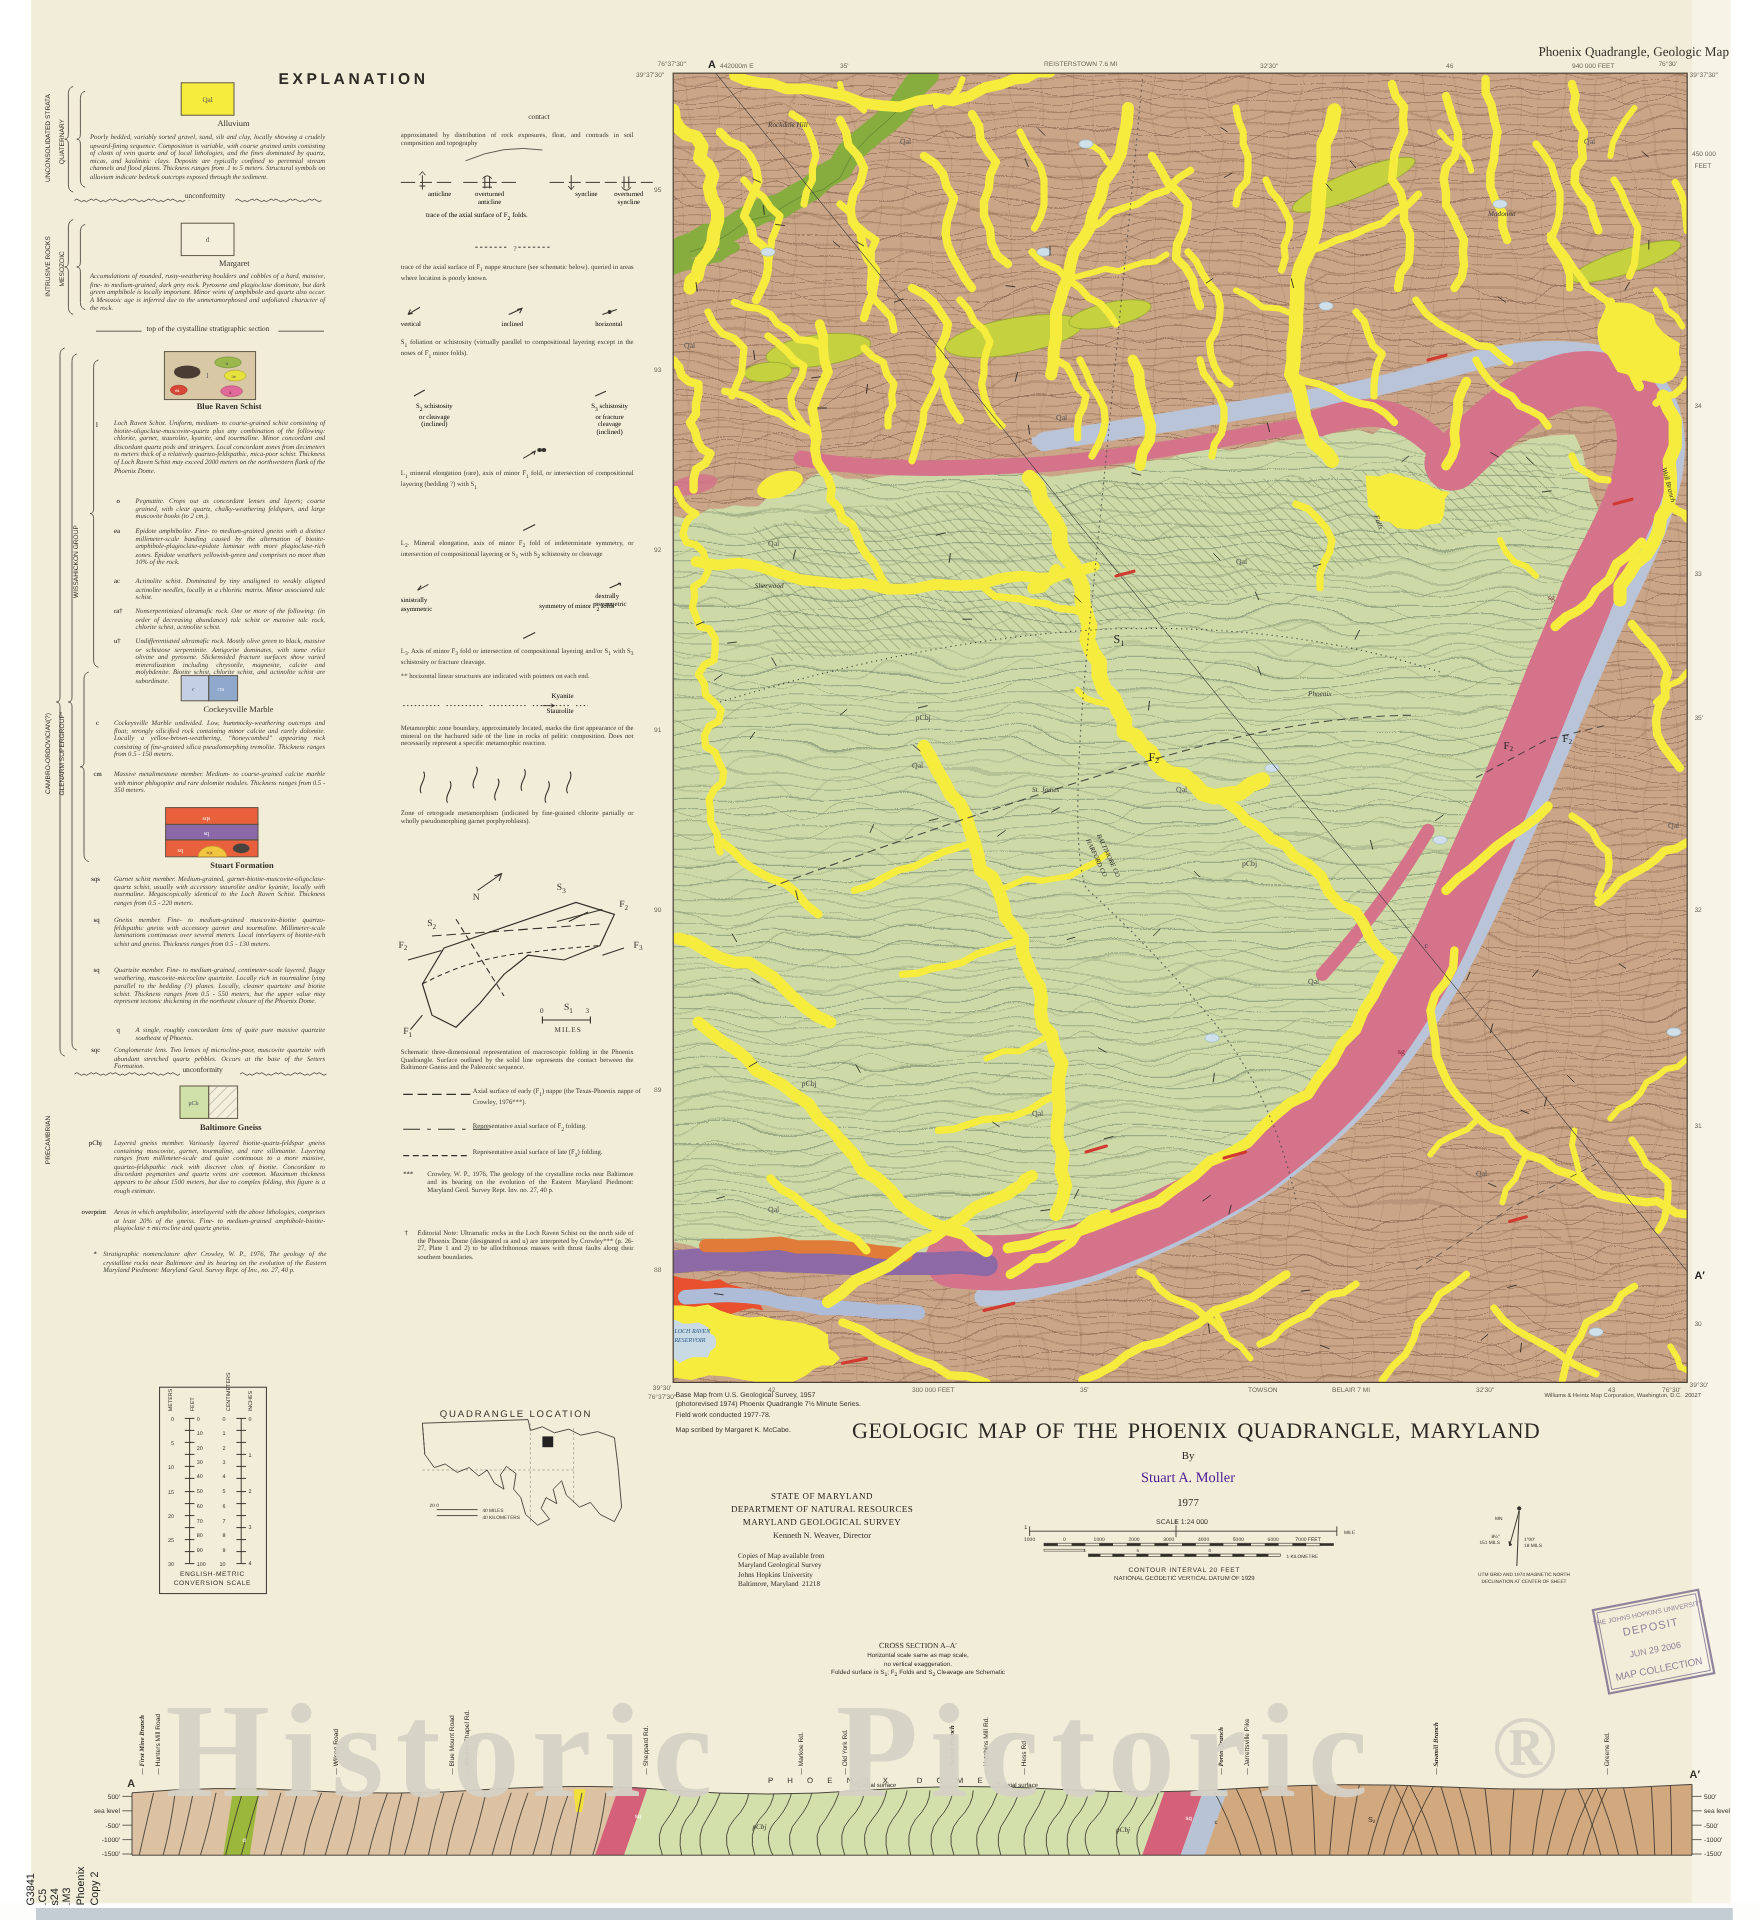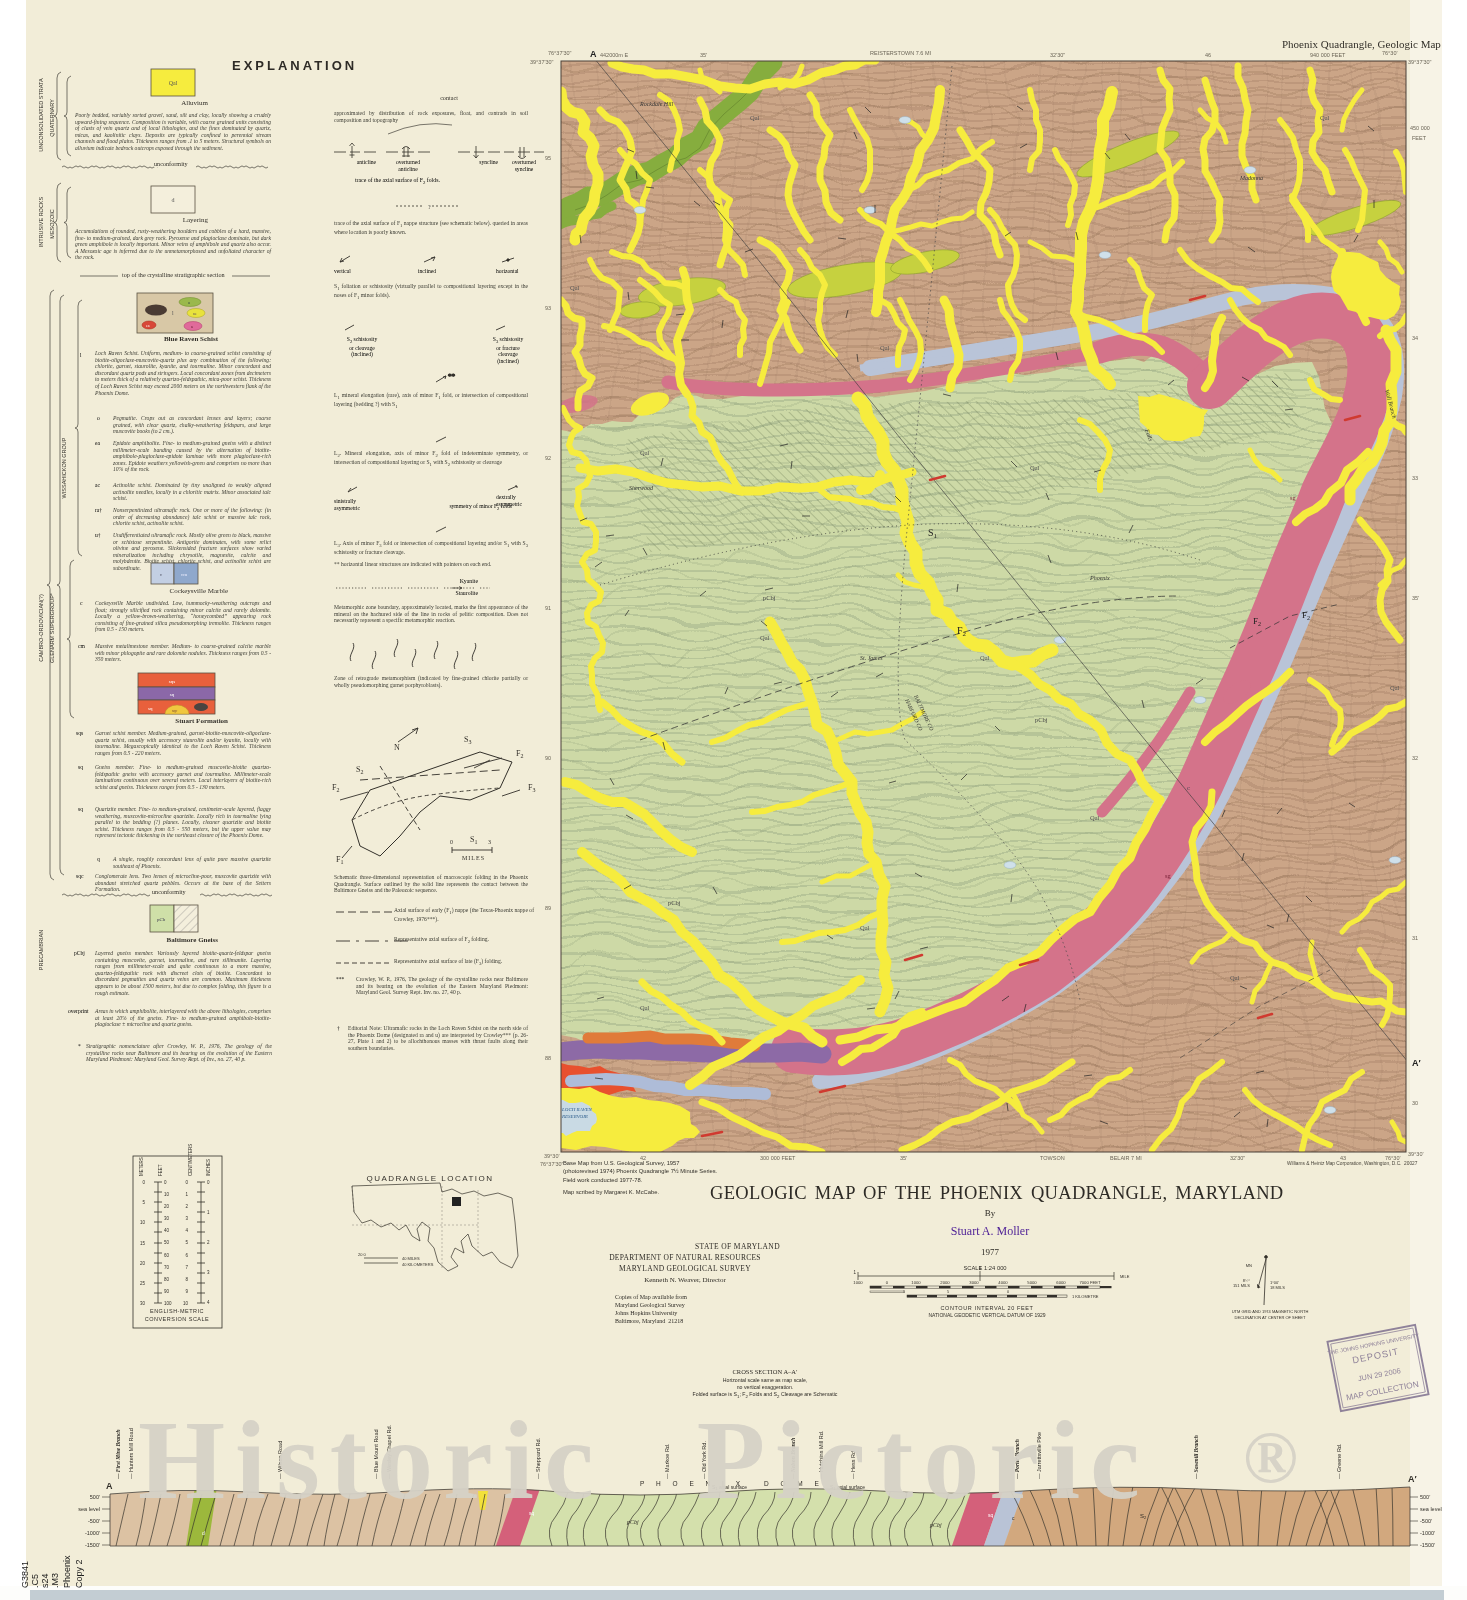--- a/index.html
+++ b/index.html
@@ -1301,21 +1301,21 @@
 </svg>
 
 <div class="t sans" style="left:232px;top:58px;width:170px;font-size:13px;line-height:1.18;font-weight:bold;letter-spacing:3px;color:#2e2b26;">EXPLANATION</div>
 
 <div class="t c" style="left:138px;top:99px;width:70px;font-size:7px;line-height:1.18;color:#33302a;font-style:normal;">Alluvium</div>
 
 <div class="par" style="left:75px;top:112px;width:196px;font-size:5.6px;line-height:1.18;">Poorly bedded, variably sorted gravel, sand, silt and clay, locally showing a crudely upward-fining sequence.  Composition is variable, with coarse grained units consisting of clasts of vein quartz and of local lithologies, and the fines dominated by quartz, micas, and kaolinitic clays.  Deposits are typically confined to perennial stream channels and flood plains.  Thickness ranges from .1 to 5 meters.  Structural symbols on alluvium indicate bedrock outcrops exposed through the sediment.</div>
 
 <div class="t" style="left:154px;top:160px;width:42px;font-size:6.2px;line-height:1.18;color:#33302a;background:#f2edd8;">unconformity</div>
 
-<div class="t c" style="left:138px;top:216px;width:70px;font-size:7px;line-height:1.18;color:#33302a;font-style:normal;">Layering</div>
+<div class="t c" style="left:138px;top:216px;width:70px;font-size:7px;line-height:1.18;color:#33302a;font-style:normal;">Margaret</div>
 
 <div class="par" style="left:75px;top:228px;width:196px;font-size:5.6px;line-height:1.18;">Accumulations of rounded, rusty-weathering boulders and cobbles of a hard, massive, fine- to medium-grained, dark grey rock.  Pyroxene and plagioclase dominate, but dark green amphibole is locally important. Minor veins of amphibole and quartz also occur.  A Mesozoic age is inferred due to the unmetamorphosed and unfoliated character of the rock.</div>
 
 <div class="t" style="left:122px;top:271px;width:156px;font-size:6.2px;line-height:1.18;color:#33302a;">top of the crystalline stratigraphic section</div>
 
 <div class="t c" style="left:132px;top:335px;width:86px;font-size:7px;line-height:1.18;color:#33302a;font-style:normal;font-weight:bold;">Blue Raven Schist</div>
 
 <div class="par" style="left:95px;top:350px;width:176px;font-size:5.6px;line-height:1.18;">Loch Raven Schist.  Uniform, medium- to coarse-grained schist consisting of biotite-oligoclase-muscovite-quartz plus any combination of the following:  chlorite, garnet, staurolite, kyanite, and tourmaline.  Minor concordant and discordant quartz pods and stringers.  Local concordant zones from decimeters to meters thick of a relatively quartzo-feldspathic, mica-poor schist.  Thickness of Loch Raven Schist may exceed 2000 meters on the northwestern flank of the Phoenix Dome.</div>
 <div class="t" style="left:80px;top:352px;width:12px;font-size:5.6px;line-height:1.18;">l</div>
 
@@ -1439,21 +1439,21 @@
 <div class="t sans" style="left:563px;top:1160px;width:210px;font-size:5.8px;line-height:1.18;font-style:normal;color:#33302a;line-height:1.3;">Base Map from U.S. Geological Survey, 1957<br>(photorevised 1974) Phoenix Quadrangle 7½ Minute Series.</div>
 <div class="t sans" style="left:563px;top:1177px;width:210px;font-size:5.8px;line-height:1.18;color:#33302a;font-style:normal;">Field work conducted 1977-78.</div>
 <div class="t sans" style="left:563px;top:1189px;width:210px;font-size:5.8px;line-height:1.18;color:#33302a;font-style:normal;">Map scribed by Margaret K. McCabe.</div>
 <div class="t sans" style="left:1287px;top:1161px;width:160px;font-size:4.8px;line-height:1.18;font-style:normal;color:#4a463c;">Williams &amp; Heintz Map Corporation, Washington, D.C.  20027</div>
 
 <div class="t c" style="left:710px;top:1183px;width:560px;font-size:18.5px;line-height:1.18;font-style:normal;color:#2e2b26;text-align:center;letter-spacing:0.3px;word-spacing:3px;">GEOLOGIC MAP OF THE PHOENIX QUADRANGLE, MARYLAND</div>
 <div class="t c" style="left:950px;top:1208px;width:80px;font-size:9px;line-height:1.18;font-style:normal;color:#2e2b26;text-align:center;">By</div>
 <div class="t c" style="left:910px;top:1224px;width:160px;font-size:12px;line-height:1.18;font-style:normal;color:#4c1d95;text-align:center;">Stuart A. Moller</div>
 <div class="t c" style="left:950px;top:1247px;width:80px;font-size:9px;line-height:1.18;font-style:normal;color:#2e2b26;text-align:center;">1977</div>
 
-<div class="t c" style="left:590px;top:1243px;width:190px;font-size:7.5px;line-height:1.18;font-style:normal;color:#2e2b26;text-align:right;letter-spacing:0.4px;">STATE OF MARYLAND</div>
+<div class="t c" style="left:590px;top:1243px;width:190px;font-size:7.5px;line-height:1.18;font-style:normal;color:#2e2b26;text-align:center;letter-spacing:0.4px;">STATE OF MARYLAND</div>
 <div class="t c" style="left:590px;top:1254px;width:190px;font-size:7.5px;line-height:1.18;font-style:normal;color:#2e2b26;text-align:center;letter-spacing:0.3px;">DEPARTMENT OF NATURAL RESOURCES</div>
 <div class="t c" style="left:590px;top:1265px;width:190px;font-size:7.5px;line-height:1.18;font-style:normal;color:#2e2b26;text-align:center;letter-spacing:0.3px;">MARYLAND GEOLOGICAL SURVEY</div>
 <div class="t c" style="left:590px;top:1276px;width:190px;font-size:7px;line-height:1.18;font-style:normal;color:#2e2b26;text-align:center;">Kenneth N. Weaver, Director</div>
 <div class="t" style="left:615px;top:1293px;width:140px;font-size:6px;line-height:1.18;font-style:normal;color:#2e2b26;line-height:1.35;">Copies of Map available from<br>Maryland Geological Survey<br>Johns Hopkins University<br>Baltimore, Maryland&nbsp;&nbsp;21218</div>
 
 <div class="t c" style="left:690px;top:1368px;width:150px;font-size:6.5px;line-height:1.18;font-style:normal;color:#2e2b26;text-align:center;">CROSS SECTION A–A′</div>
 <div class="t c sans" style="left:665px;top:1377px;width:200px;font-size:5.2px;line-height:1.18;font-style:normal;color:#2e2b26;text-align:center;line-height:1.3;">Horizontal scale same as map scale,<br>no vertical exaggeration.<br>Folded surface is S<sub>1</sub>; F<sub>2</sub> Folds and S<sub>2</sub> Cleavage are Schematic</div>
 
 <div class="t" style="left:138px;top:1396px;width:1260px;font-size:112px;font-weight:bold;font-family:'Liberation Serif',serif;color:#d6d2c7;opacity:0.95;letter-spacing:10px;word-spacing:55px;">Historic Pictoric <span style="font-size:74px;vertical-align:16px;">®</span></div>
 

